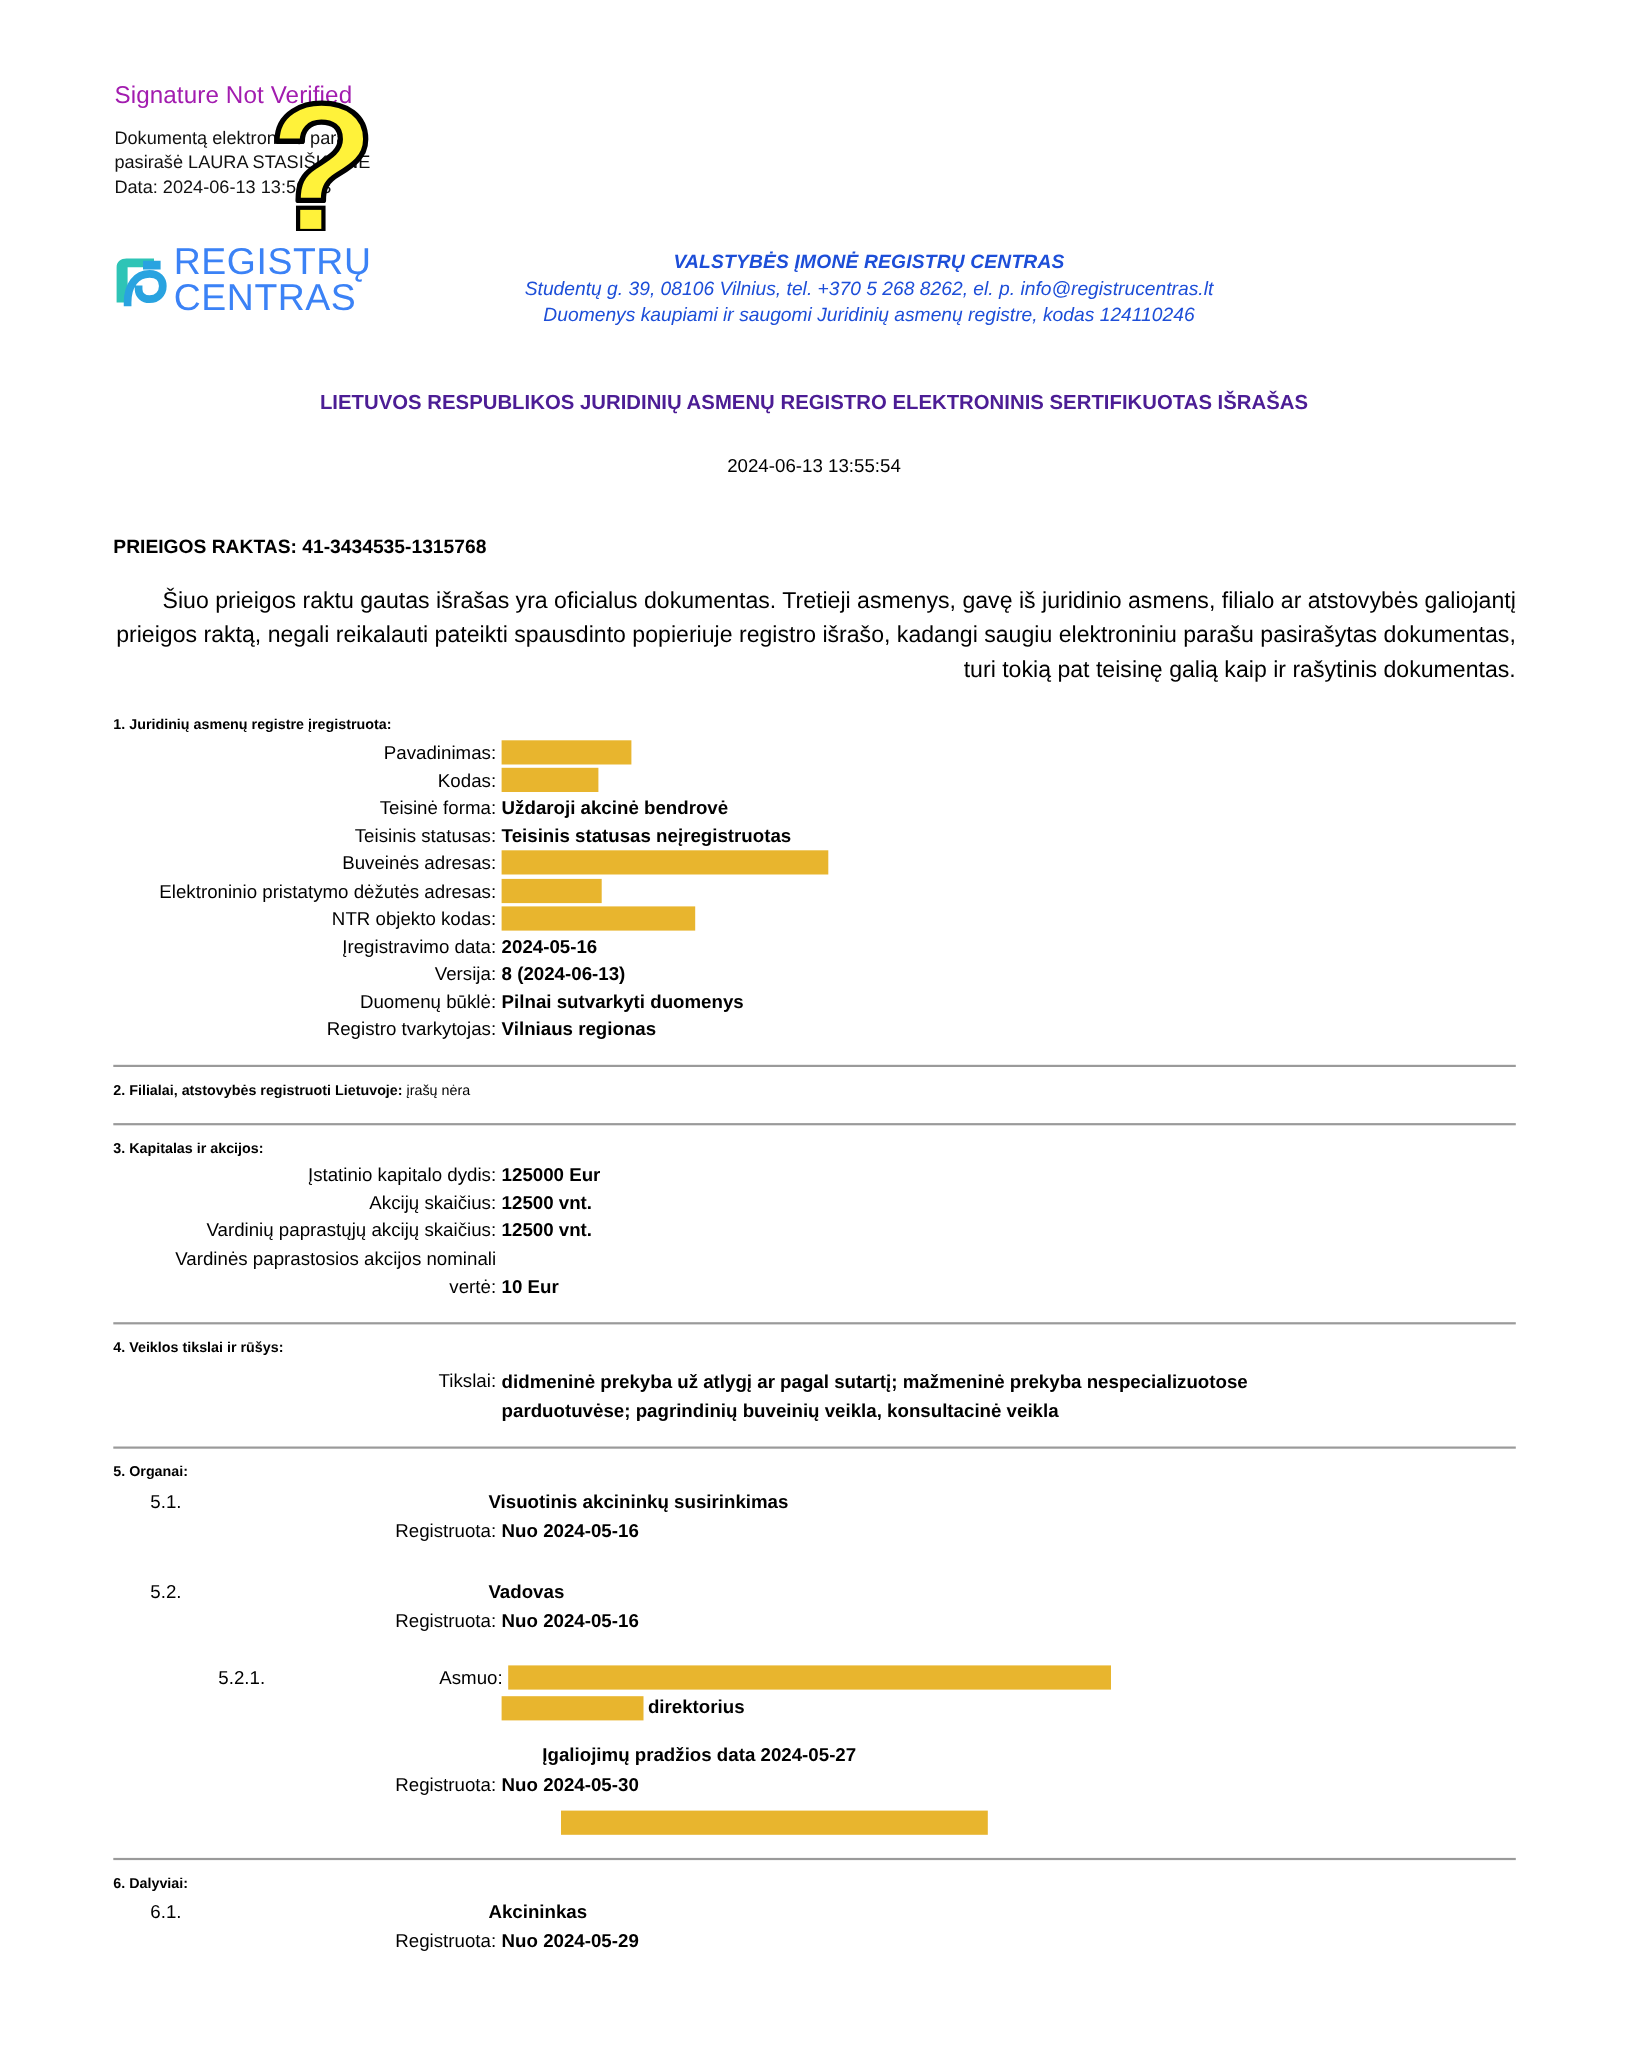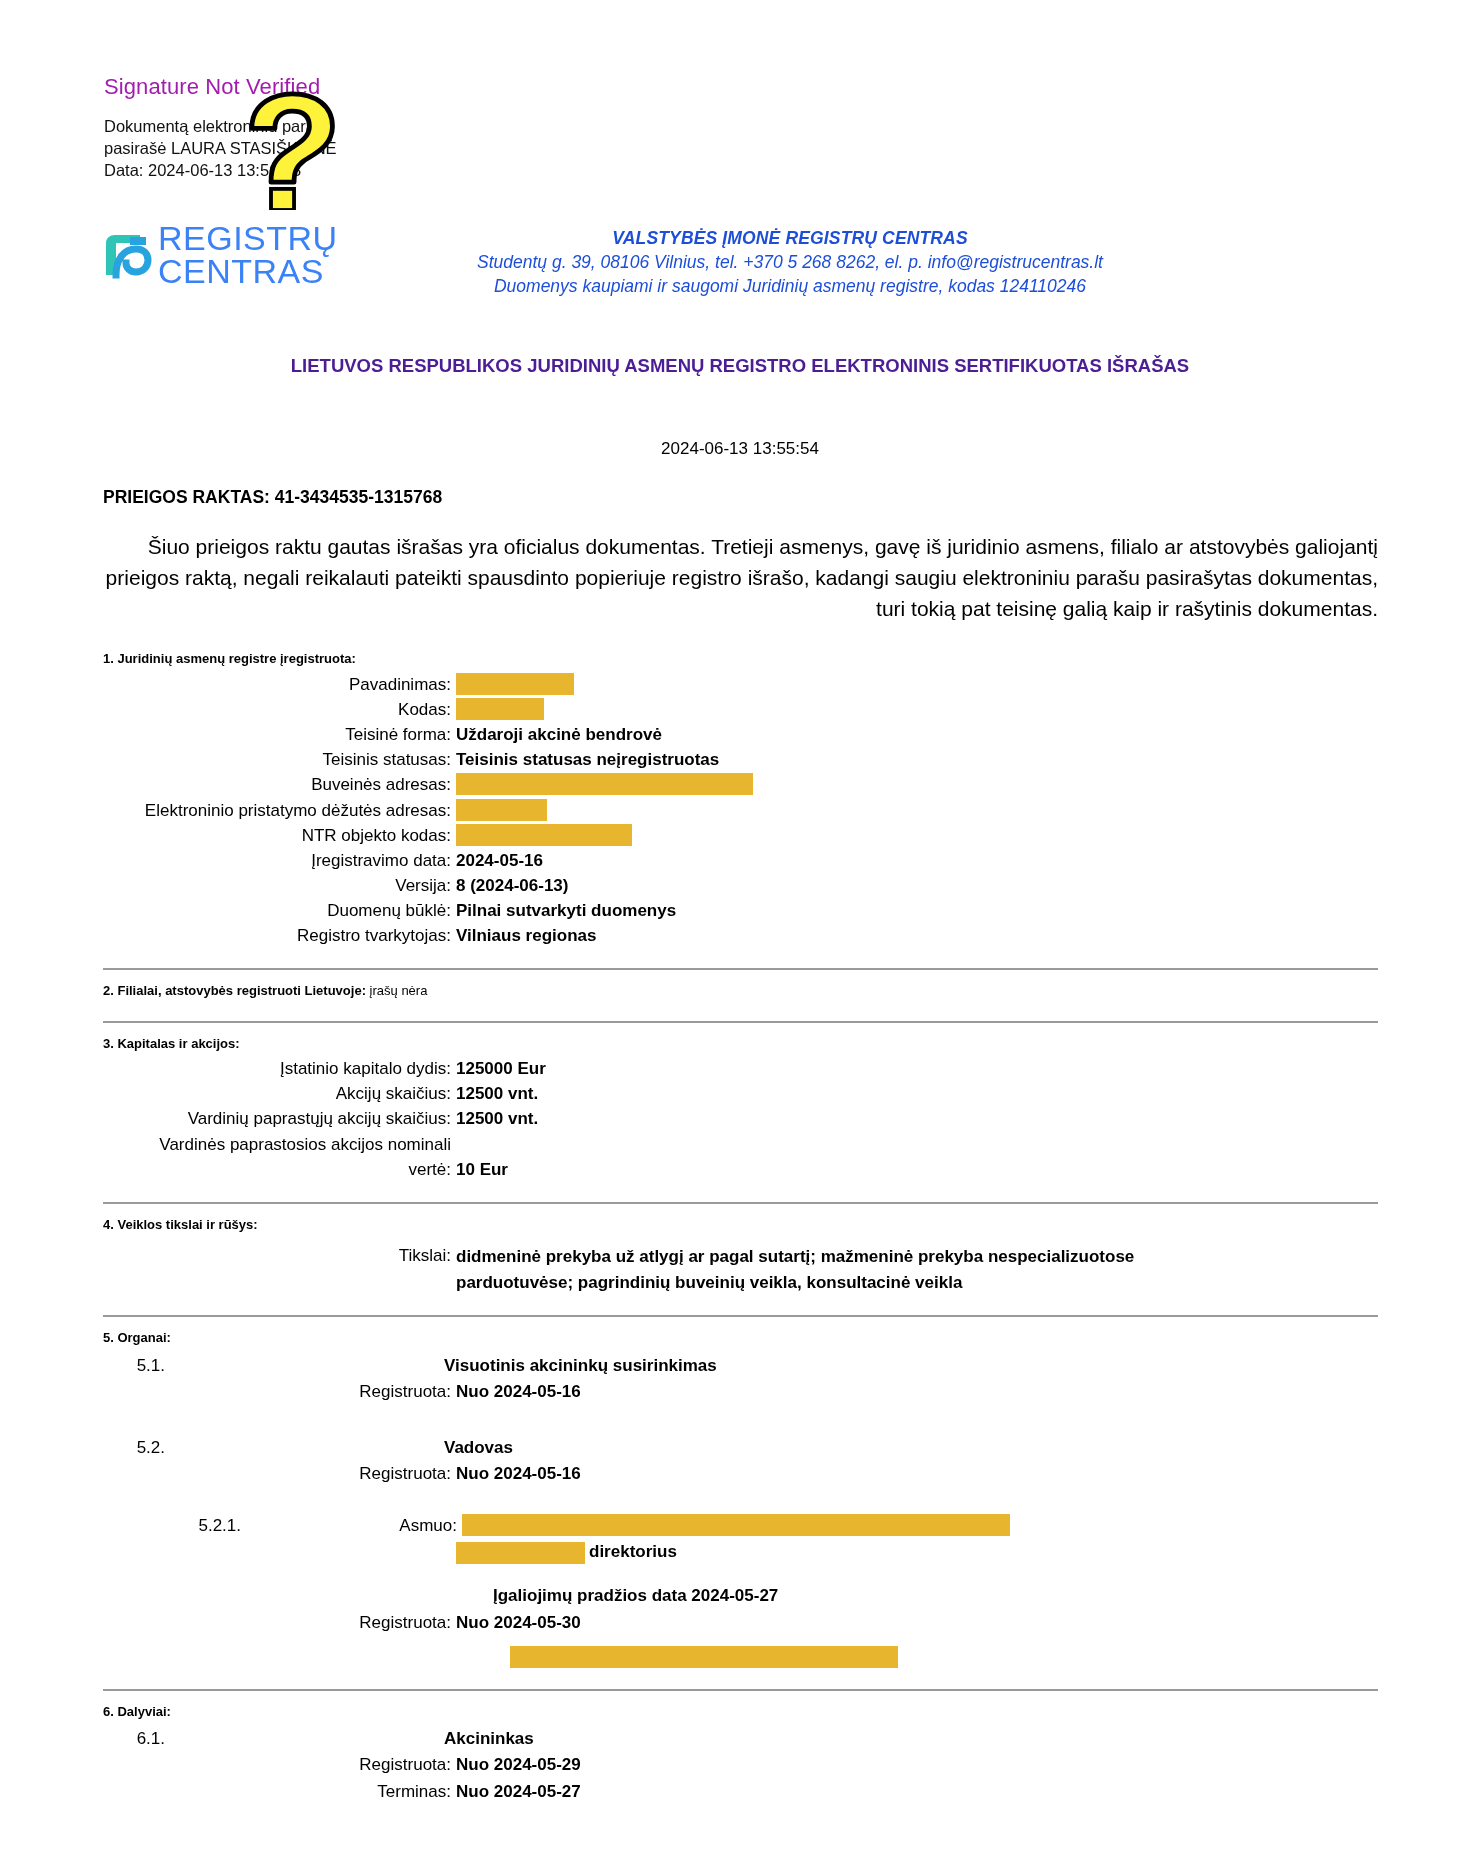--- a/index.html
+++ b/index.html
@@ -101,21 +101,20 @@
     font-weight: bold;
     color: #4c1d95;
   }
   .doc-stamp-time {
     position: absolute;
     left: 100px;
     top: 414px;
     width: 1280px;
     text-align: center;
     font-size: 17px;
-    margin-top: 25px;
   }
 
   
   .body-wrap {
     position: absolute;
     left: 103px;
     top: 485px;
     width: 1275px;
     font-size: 17px;
     line-height: 1.42;
@@ -380,21 +379,17 @@
     <div id="s6-body">
         <div class="org-item">
           <div class="num-row">
             <div class="num">6.1.</div>
             <div class="org-name-val">Akcininkas</div>
           </div>
           <div class="reg-row">
             <div class="reg-label">Registruota:</div>
             <div class="reg-val">Nuo 2024-05-29</div>
           </div>
-          <div class="reg-row">
-            <div class="reg-label">Terminas:</div>
-            <div class="reg-val">Nuo 2024-05-27</div>
-          </div>
         </div>
       </div>
 
   </div>
 </div>
 
 </body></html>

